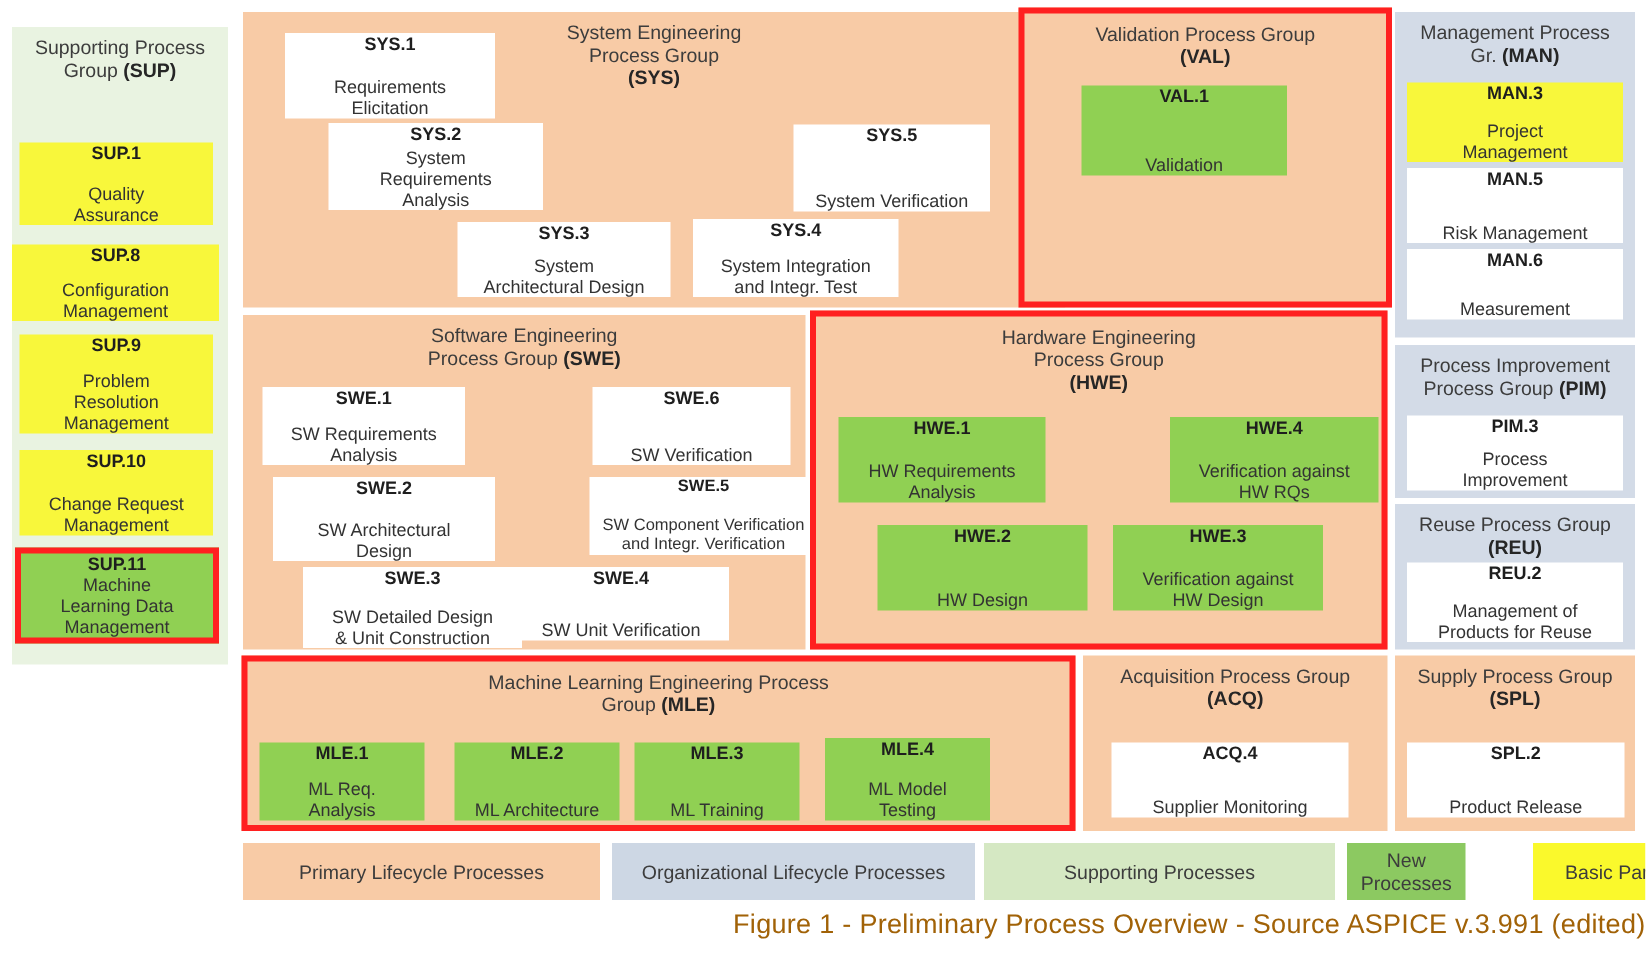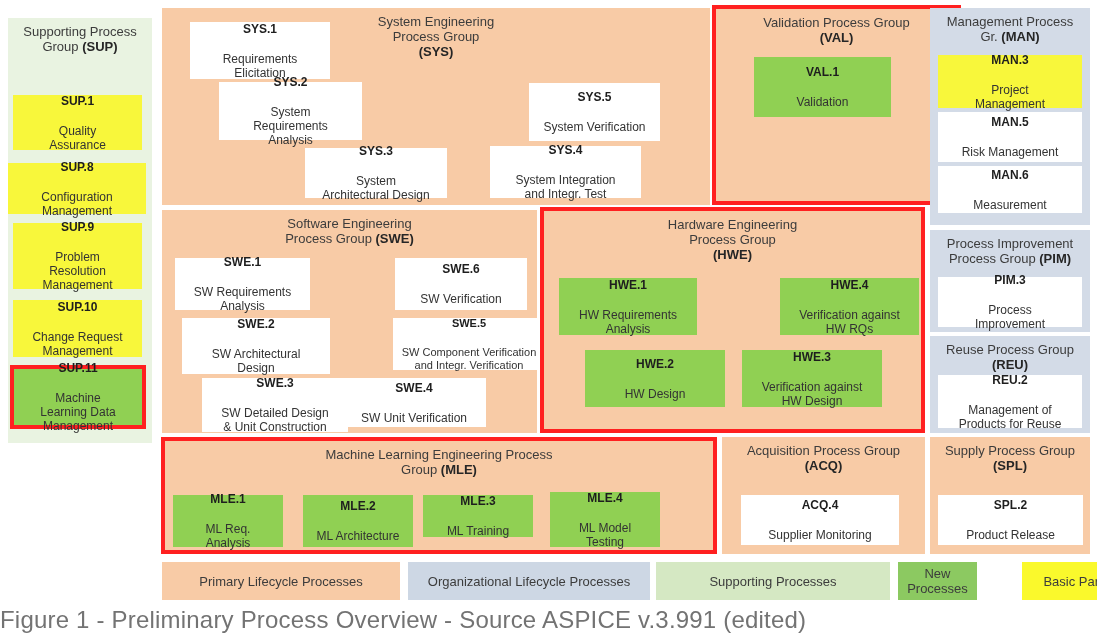--- a/index.html
+++ b/index.html
@@ -12,41 +12,41 @@
   .bg-blue{background:var(--organizational-blue);}
   .bg-palegreen{background:var(--supporting-green-light);margin-top:10px;}
   .red-border{border:4px solid var(--highlight-red);}
   .g-title{
     text-align:center;white-space:pre-line;font-size:13px;line-height:15px;
     color:#3c3c3c;padding-top:6px;
   }
   .t-code{font-weight:bold;color:#262626;}
   .pbox{
     position:absolute;box-sizing:border-box;display:flex;flex-direction:column;
-    justify-content:center;text-align:center;font-size:12px;line-height:14px;color:#333;gap:16px;
+    justify-content:space-between;text-align:center;font-size:12px;line-height:14px;color:#333;
   }
   .pbox .b-code{font-weight:bold;color:#1e1e1e;}
   .pbox .b-name{white-space:pre-line;}
   .pbox.sm{font-size:11px;line-height:13px;margin-left:25px;}
   .box-white{background:var(--box-white);}
   .box-yellow{background:var(--basic-yellow);}
   .box-green{background:var(--new-green);}
   .legend-item{
     position:absolute;top:562px;height:38px;box-sizing:border-box;display:flex;
     align-items:center;justify-content:center;text-align:center;font-size:13px;
     line-height:15px;color:#3c3c3c;white-space:pre-line;
   }
   .lg-orange{background:var(--primary-orange);}
   .lg-blue{background:var(--legend-blue);}
   .lg-green-light{background:var(--supporting-green-legend);}
   .lg-green{background:var(--new-green-legend);}
   .lg-yellow{background:var(--legend-yellow);margin-left:32px;}
   #caption{
-    position:absolute;left:0;top:606px;width:1097px;text-align:left;
-    font-size:24px;color:#737373;letter-spacing:0.2px;
+    position:absolute;left:0;top:606px;width:1097px;text-align:right;
+    font-size:18px;color:#a16207;letter-spacing:0.2px;
   }
 </style>
 </head>
 <body>
 
 <div id="canvas">
 
   <div class="grp bg-palegreen" style="left:8px;top:8px;width:144px;height:425px">
     <div class="g-title"><span>Supporting Process
 Group </span><span class="t-code">(SUP)</span></div>
@@ -92,32 +92,32 @@
         <span class="b-code">SYS.2</span>
         <span class="b-name">System
 Requirements
 Analysis</span>
       </div>
     <div class="pbox box-white" style="left:143px;top:140px;width:142px;height:50px">
         <span class="b-code">SYS.3</span>
         <span class="b-name">System
 Architectural Design</span>
       </div>
-    <div class="pbox box-white" style="left:328px;top:138px;width:151px;height:52px">
+    <div class="pbox box-white" style="left:300px;top:138px;width:137px;height:52px">
         <span class="b-code">SYS.4</span>
         <span class="b-name">System Integration
 and Integr. Test</span>
       </div>
     <div class="pbox box-white" style="left:367px;top:75px;width:131px;height:58px">
         <span class="b-code">SYS.5</span>
         <span class="b-name">System Verification</span>
       </div>
   </div>
 
-  <div class="grp bg-orange red-border" style="left:712px;top:5px;width:249px;height:200px">
+  <div class="grp bg-orange red-border" style="left:679px;top:5px;width:249px;height:200px">
     <div class="g-title"><span>Validation Process Group
 </span><span class="t-code">(VAL)</span></div>
     <div class="pbox box-green" style="left:38px;top:48px;width:137px;height:60px">
         <span class="b-code">VAL.1</span>
         <span class="b-name">Validation</span>
       </div>
   </div>
 
   <div class="grp bg-blue" style="left:930px;top:8px;width:160px;height:217px">
     <div class="g-title"><span>Management Process
@@ -220,21 +220,21 @@
 Group </span><span class="t-code">(MLE)</span></div>
     <div class="pbox box-green" style="left:8px;top:54px;width:110px;height:52px">
         <span class="b-code">MLE.1</span>
         <span class="b-name">ML Req.
 Analysis</span>
       </div>
     <div class="pbox box-green" style="left:138px;top:54px;width:110px;height:52px">
         <span class="b-code">MLE.2</span>
         <span class="b-name">ML Architecture</span>
       </div>
-    <div class="pbox box-green" style="left:258px;top:54px;width:110px;height:42px">
+    <div class="pbox box-green" style="left:258px;top:54px;width:110px;height:52px">
         <span class="b-code">MLE.3</span>
         <span class="b-name">ML Training</span>
       </div>
     <div class="pbox box-green" style="left:385px;top:51px;width:110px;height:55px">
         <span class="b-code">MLE.4</span>
         <span class="b-name">ML Model
 Testing</span>
       </div>
   </div>
 

